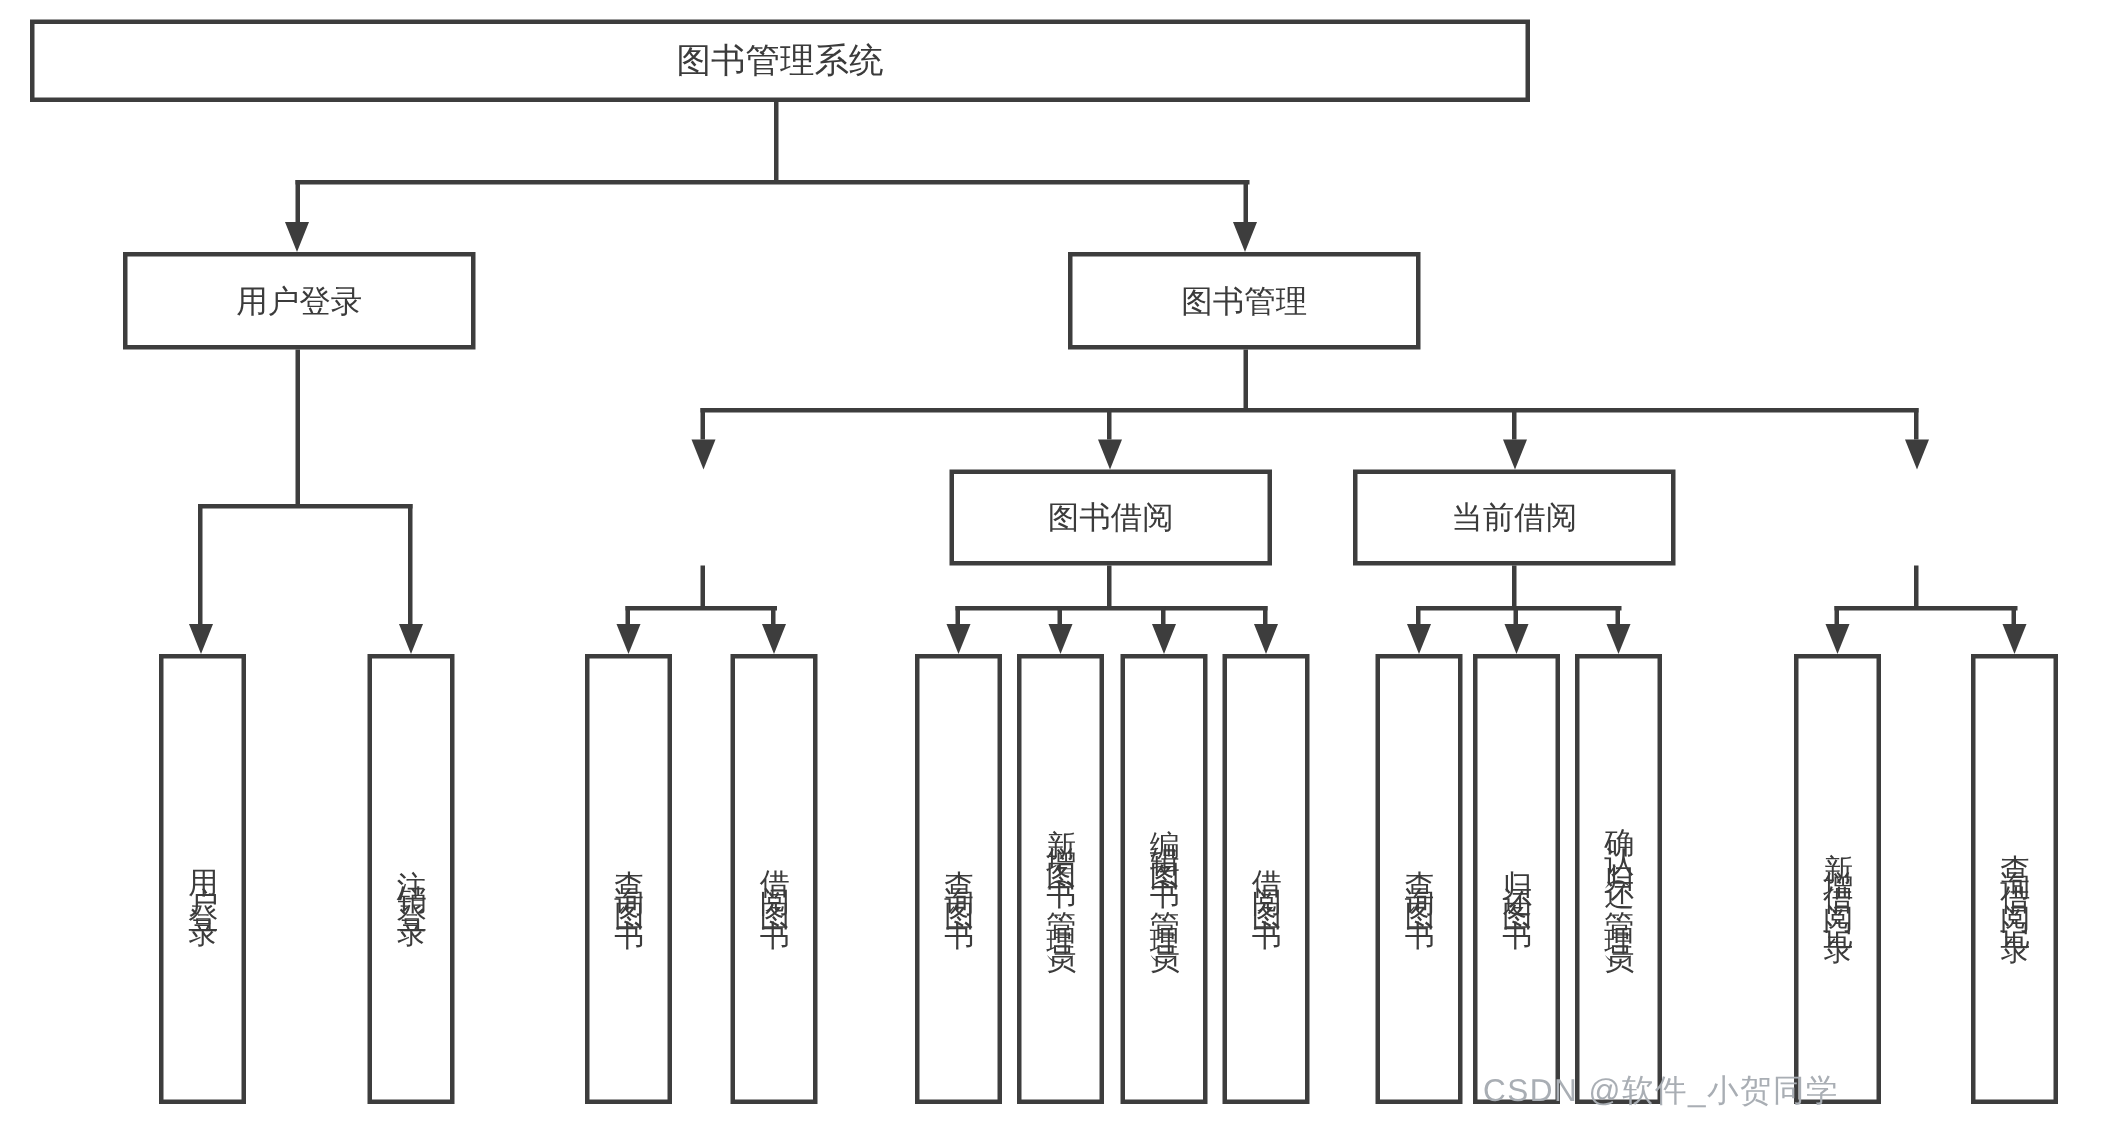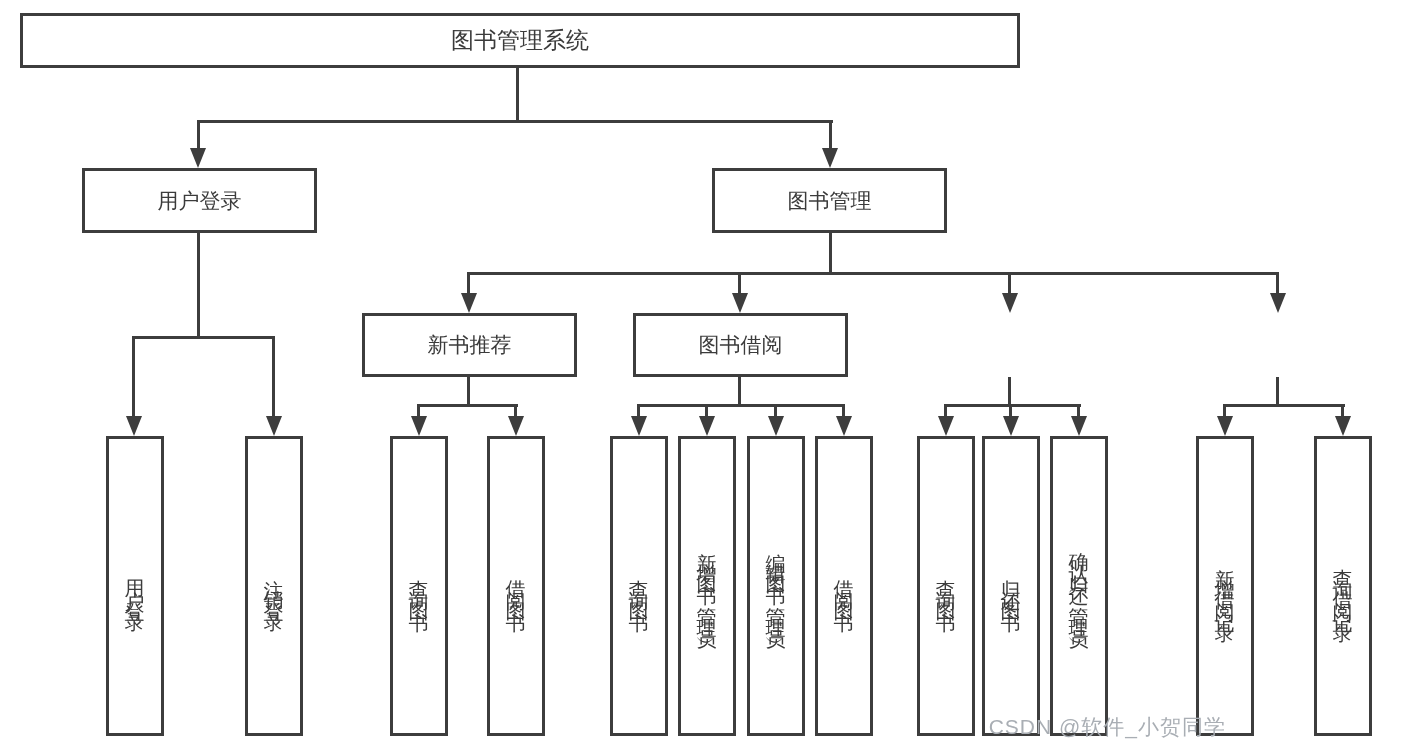--- a/index.html
+++ b/index.html
@@ -48,25 +48,25 @@
     <span>图书管理系统</span>
   </div>
 
   <div class="node node-l2" style="left:82px;">
     <span>用户登录</span>
   </div>
   <div class="node node-l2" style="left:712px;">
     <span>图书管理</span>
   </div>
 
-  <div class="node node-l3" style="left:362px;">
-    <span>新书推荐</span>
-  </div>
   <div class="node node-l3" style="left:633px;font-family:Liberation Serif, serif;">
     <span>图书借阅</span>
+  </div>
+  <div class="node node-l3" style="left:902px;">
+    <span>当前借阅</span>
   </div>
 
   <div class="node leaf" style="left:106px;">
     <span>用户登录</span>
   </div>
   <div class="node leaf" style="left:245px;">
     <span>注销登录</span>
   </div>
 
   <div class="node leaf" style="left:390px;">

